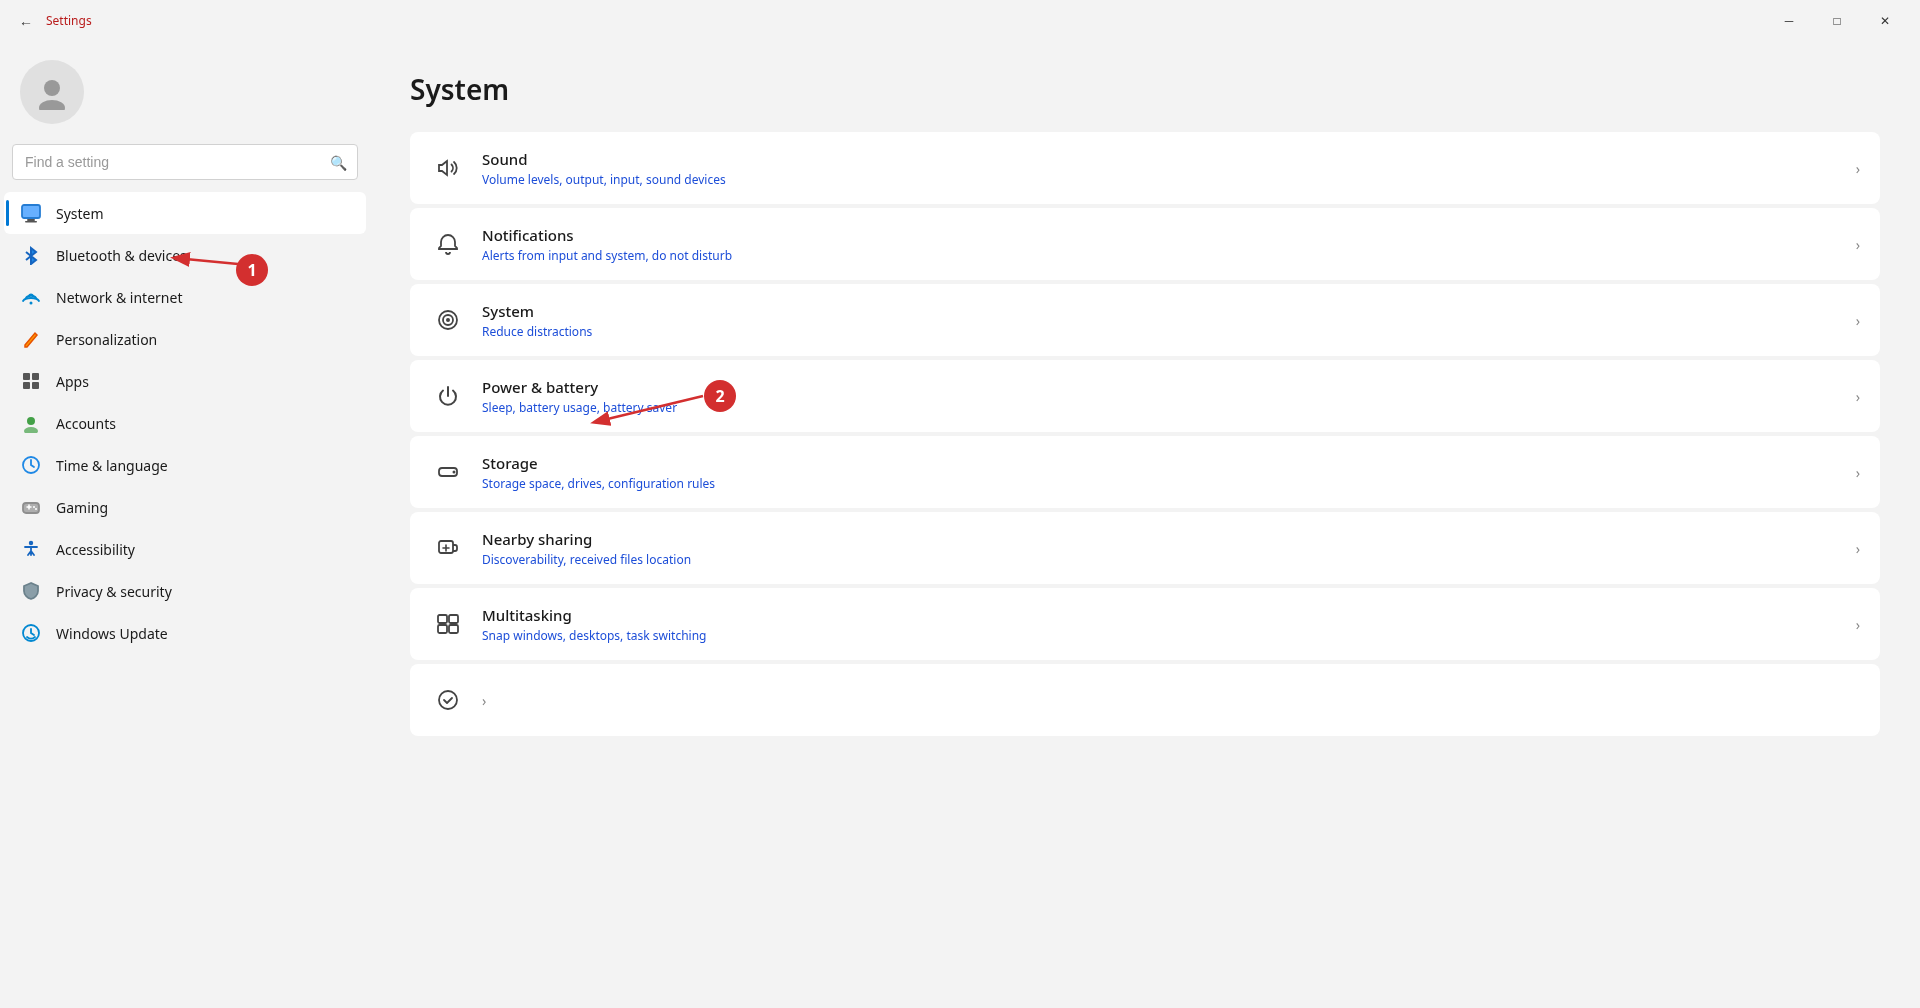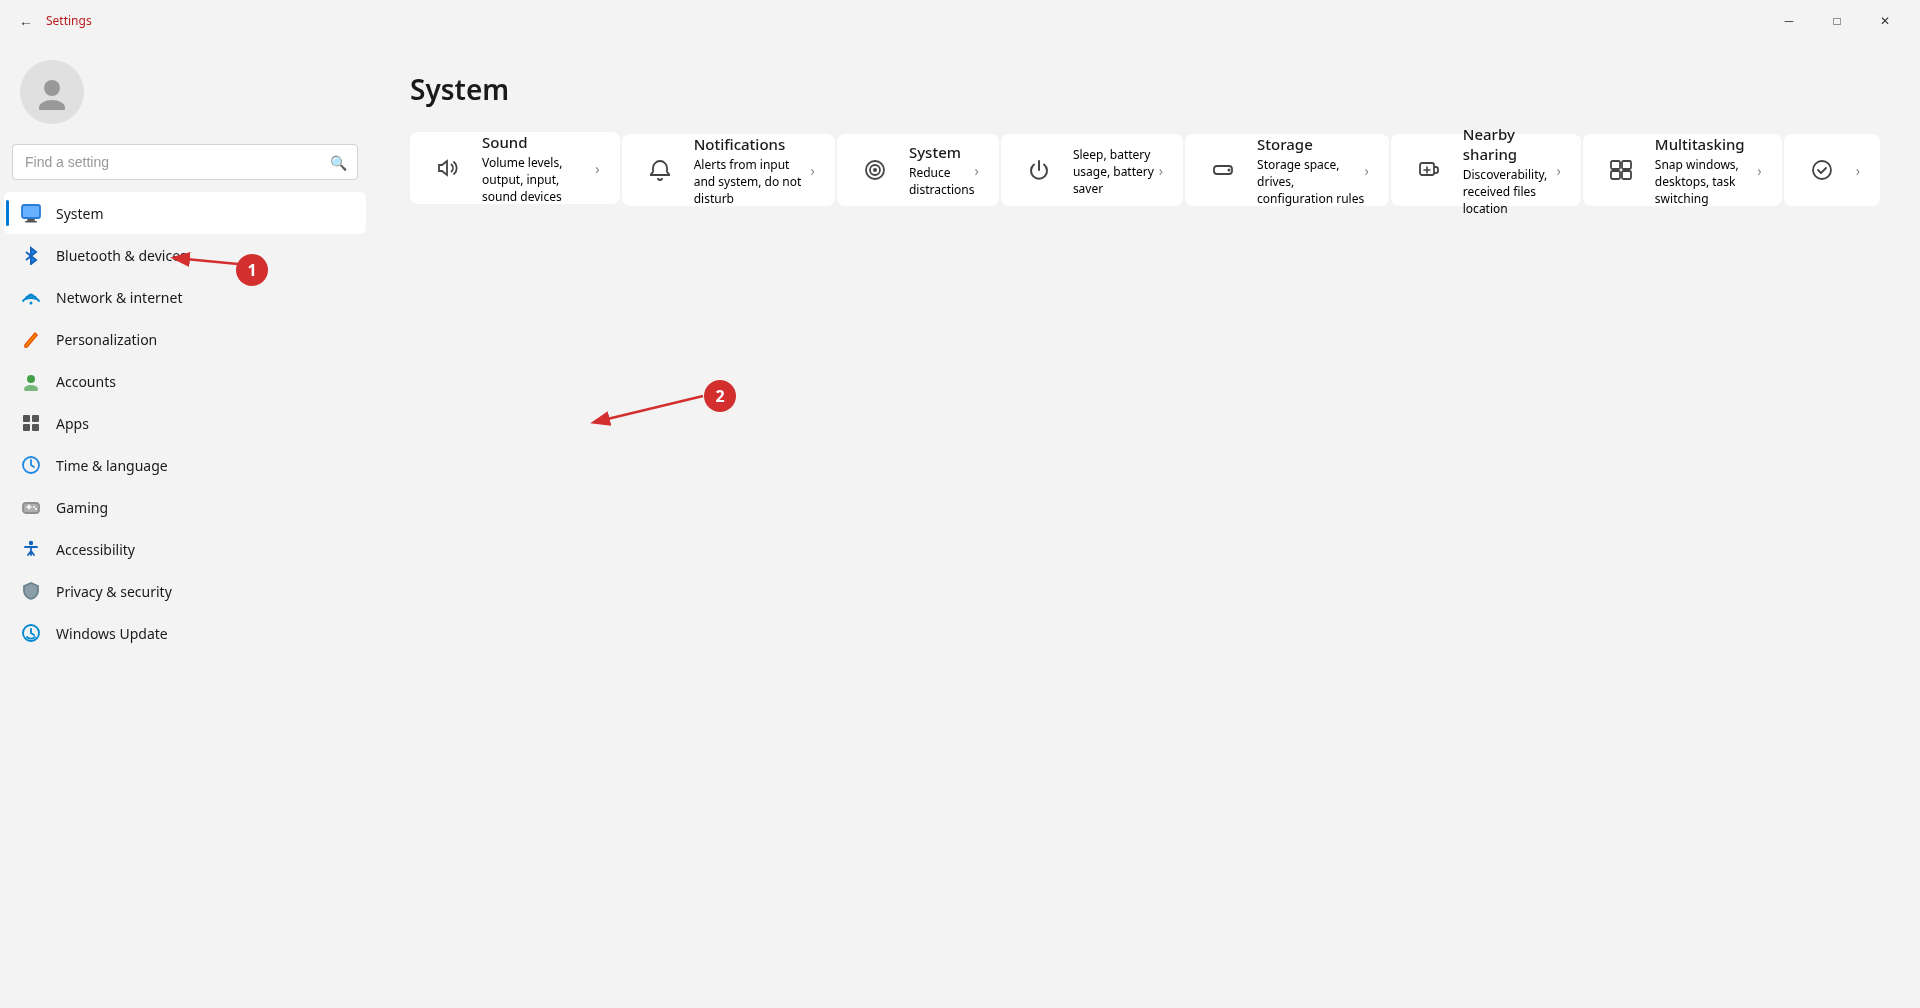--- a/index.html
+++ b/index.html
@@ -162,21 +162,21 @@
 
     .page-title {
       font-size: 28px;
       font-weight: 600;
       color: #1a1a1a;
       margin-bottom: 24px;
     }
 
     .settings-list {
       display: flex;
-      flex-direction: row;
+      flex-direction: column;
       gap: 2px;
     }
 
     .settings-item {
       background: white;
       border-radius: 8px;
       display: flex;
       align-items: center;
       padding: 0 20px;
       height: 72px;
@@ -199,21 +199,21 @@
     .settings-item-text {
       flex: 1;
     }
     .settings-item-title {
       font-size: 15px;
       font-weight: 500;
       color: #1a1a1a;
     }
     .settings-item-desc {
       font-size: 12px;
-      color: #000000;
+      color: #1d4ed8;
       margin-top: 2px;
     }
     .settings-item-chevron {
       color: #888;
       font-size: 14px;
     }
 
     
     .annotation-layer {
       position: absolute;
@@ -299,40 +299,40 @@
     <div class="sidebar-icon" style="">
               <svg width="20" height="20" viewBox="0 0 20 20" fill="none">
                 <path d="M4 16L14 4l2 2L6 18H4v-2z" stroke="#e65100" stroke-width="1.5" fill="#ff9800"></path>
               </svg>
             </div>
     <span class="sidebar-label">Personalization</span>
   </div>
           <div class="sidebar-item">
     <div class="sidebar-icon" style="">
               <svg width="20" height="20" viewBox="0 0 20 20" fill="none">
-                <circle cx="10" cy="8" r="4" fill="#43a047"></circle>
-                <ellipse cx="10" cy="18" rx="7" ry="4" fill="#43a047" opacity="0.7"></ellipse>
-              </svg>
-            </div>
-    <span class="sidebar-label">Accounts</span>
-  </div>
-          <div class="sidebar-item">
-    <div class="sidebar-icon" style="">
-              <svg width="20" height="20" viewBox="0 0 20 20" fill="none">
                 <rect x="2" y="2" width="7" height="7" rx="1" fill="#555"></rect>
                 <rect x="11" y="2" width="7" height="7" rx="1" fill="#555"></rect>
                 <rect x="2" y="11" width="7" height="7" rx="1" fill="#555"></rect>
                 <rect x="11" y="11" width="7" height="7" rx="1" fill="#555"></rect>
               </svg>
             </div>
     <span class="sidebar-label">Apps</span>
   </div>
           <div class="sidebar-item">
     <div class="sidebar-icon" style="">
               <svg width="20" height="20" viewBox="0 0 20 20" fill="none">
+                <circle cx="10" cy="8" r="4" fill="#43a047"></circle>
+                <ellipse cx="10" cy="18" rx="7" ry="4" fill="#43a047" opacity="0.7"></ellipse>
+              </svg>
+            </div>
+    <span class="sidebar-label">Accounts</span>
+  </div>
+          <div class="sidebar-item">
+    <div class="sidebar-icon" style="">
+              <svg width="20" height="20" viewBox="0 0 20 20" fill="none">
                 <circle cx="10" cy="10" r="8" stroke="#1e88e5" stroke-width="1.8"></circle>
                 <path d="M10 5v5l3 2" stroke="#1e88e5" stroke-width="1.8" stroke-linecap="round"></path>
               </svg>
             </div>
     <span class="sidebar-label">Time &amp; language</span>
   </div>
           <div class="sidebar-item">
     <div class="sidebar-icon" style="">
               <svg width="20" height="20" viewBox="0 0 20 20" fill="none">
                 <rect x="2" y="6" width="16" height="10" rx="3" stroke="#757575" stroke-width="1.8" fill="#9e9e9e" opacity="0.8"></rect>
@@ -418,20 +418,21 @@
     <div class="settings-item-chevron">›</div>
   </div>
           <div class="settings-item">
     <div class="settings-item-icon">
               <svg width="24" height="24" viewBox="0 0 24 24" fill="none">
                 <path d="M12 3v9" stroke="#444" stroke-width="2" stroke-linecap="round"></path>
                 <path d="M7 6.5A8 8 0 1017 6.5" stroke="#444" stroke-width="2" stroke-linecap="round" fill="none"></path>
               </svg>
             </div>
     <div class="settings-item-text">
+      <div class="settings-item-title">Power &amp; battery</div>
       <div class="settings-item-desc">Sleep, battery usage, battery saver</div>
     </div>
     <div class="settings-item-chevron">›</div>
   </div>
           <div class="settings-item">
     <div class="settings-item-icon">
               <svg width="24" height="24" viewBox="0 0 24 24" fill="none">
                 <rect x="3" y="8" width="18" height="8" rx="3" stroke="#444" stroke-width="1.8"></rect>
                 <circle cx="18" cy="12" r="1.5" fill="#444"></circle>
               </svg>

